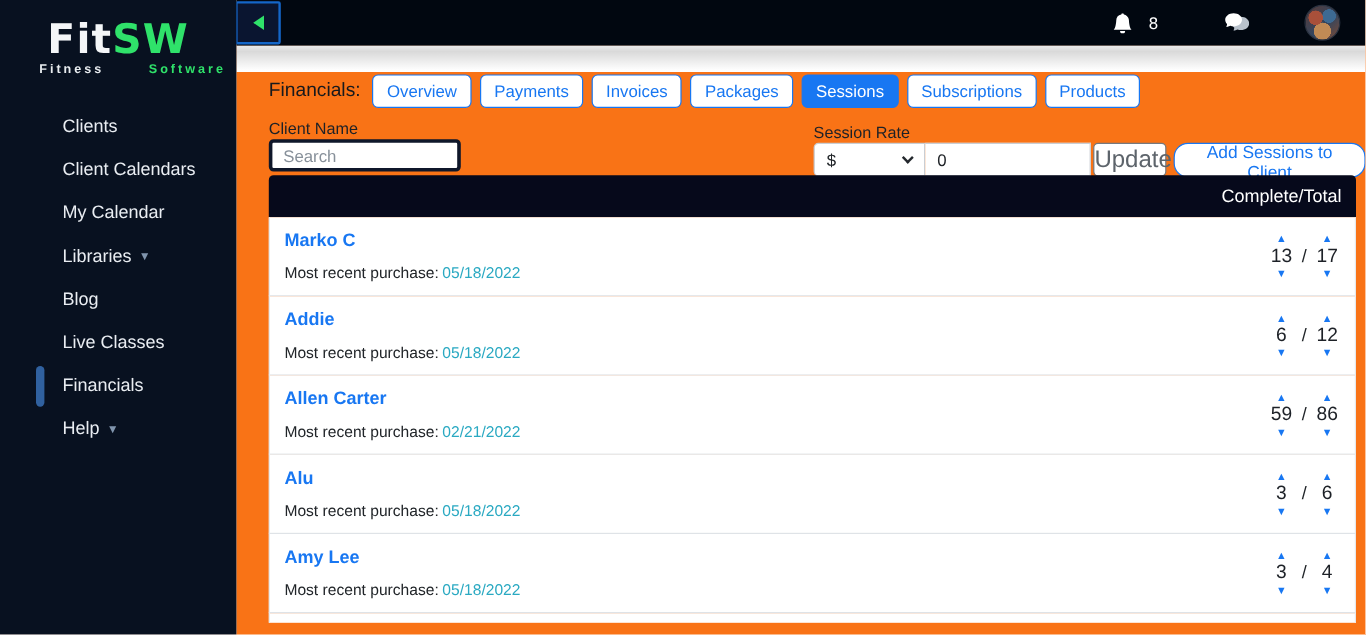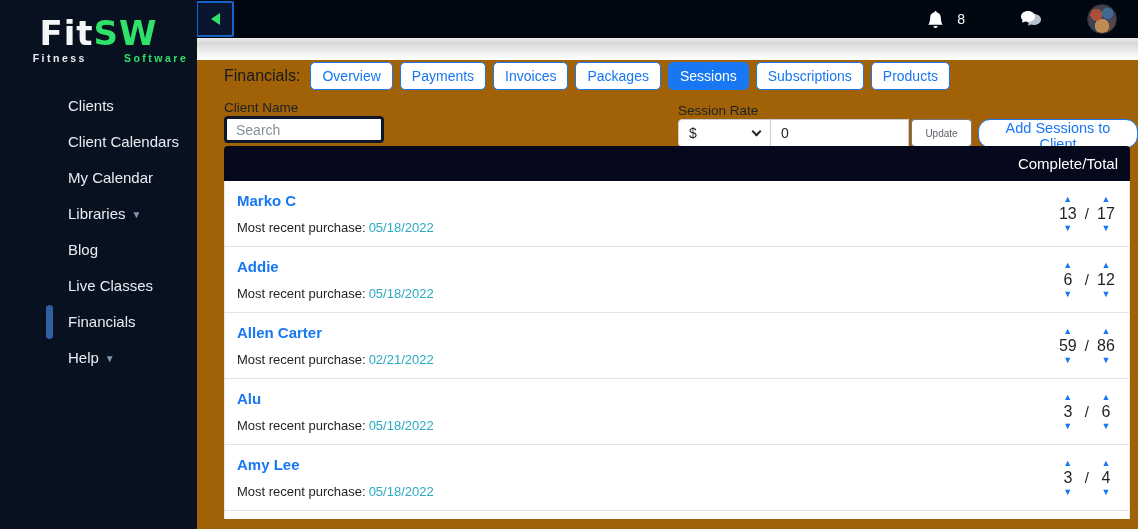--- a/index.html
+++ b/index.html
@@ -9,21 +9,21 @@
 
   
   .sidebar { position:absolute; left:0; top:0; width:197px; height:529px; background:#081120; z-index:3; }
   .logo { width:197px; text-align:center; margin-top:16px; user-select:none; }
   .logo-main { font-size:34px; font-weight:800; letter-spacing:1px; line-height:1; font-family:"DejaVu Sans", sans-serif; }
   .logo-fit { color:#f4f6f8; }
   .logo-sw { color:#2fe26a; }
   .logo-tag { margin-top:2px; font-size:10.5px; letter-spacing:2.5px; font-weight:600; }
   .tag-fitness { color:#e8ecef;padding-left:24px; }
   .tag-software { color:#2fe26a;margin-left:37px; }
-  .nav { position:absolute; top:88px; left:16px; width:204px; }
+  .nav { position:absolute; top:88px; left:0; width:204px; }
   .nav-item { position:relative; height:36px; line-height:36px; padding-left:52px; color:#e9edf2; font-size:15px; cursor:pointer; white-space:nowrap; }
   .nav-item .indicator { position:absolute; left:30px; top:1px; width:7px; height:34px; border-radius:4px; background:#30619f; }
   .caret { display:inline-block; margin-left:6px; font-size:10px; color:#8095ad; vertical-align:1px; }
 
   
   .topbar { position:absolute; left:197px; top:0; width:941px; height:38px; background:#010710; z-index:2;
             display:flex; align-items:center; justify-content:flex-end; }
   .collapse-btn { position:absolute; left:-1px; top:1px; width:38px; height:36px; background:#0a1530; border:2px solid #1466c8; border-radius:2px; display:flex; align-items:center; justify-content:center; cursor:pointer; }
   .collapse-tri { width:0; height:0; border-top:6px solid transparent; border-bottom:6px solid transparent; border-right:9px solid #2fe26a; }
   .bell-wrap { display:flex; align-items:center; cursor:pointer; }
@@ -31,42 +31,42 @@
   .chat-wrap { margin-left:54px; cursor:pointer; position:relative; width:22px; height:18px; }
   .avatar { width:30px; height:30px; border-radius:50%; margin-left:46px; margin-right:21px; cursor:pointer;
             background:
               radial-gradient(circle at 30% 35%, #a8503a 0 22%, transparent 23%),
               radial-gradient(circle at 70% 30%, #3d6a93 0 20%, transparent 21%),
               radial-gradient(circle at 50% 75%, #c08a55 0 28%, transparent 29%),
               linear-gradient(135deg, #5c3a35 0%, #31455f 55%, #7e4a33 100%);
             border:1px solid #2a3240; }
 
   
-  .main { position:absolute; left:197px; top:38px; width:941px; height:491px; background:#a16207; }
+  .main { position:absolute; left:197px; top:38px; width:941px; height:491px; background:#f97316; }
   .top-shadow { position:absolute; left:0; top:0; width:941px; height:22px;
                 background:linear-gradient(180deg, #ececec 0%, #d9d9d9 22%, #ffffff 95%); }
 
   .tabs-row { position:absolute; left:27px; top:24px; display:flex; align-items:center; }
   .tabs-label { font-size:16px; color:#16191d; margin-right:10px; }
   .tab-btn { margin-right:7px; padding:5px 11px; font-size:14px; color:#1877f2; background:#fff;
              border:1px solid #1877f2; border-radius:5px; cursor:pointer; font-family:"Liberation Sans",sans-serif; }
   .tab-btn.active { background:#1877f2; color:#fff; }
 
   .field-label { position:absolute; font-size:13.5px; color:#1d2127; }
   .lbl-client { left:27px; top:62px; }
   .lbl-rate { left:481px; top:65px; }
   .search-input { position:absolute; left:27px; top:78px; width:160px; height:27px; border:3px solid #0f172a; border-radius:4px; padding:0 9px; font-size:14px; color:#3a4047; font-family:"Liberation Sans",sans-serif; }
   .search-input::placeholder { color:#87909a; }
 
   .rate-group { position:absolute; left:481px; top:81px; height:28px; display:flex; }
   .currency-select { width:93px; height:28px; border:1px solid #c9ced4; border-radius:4px 0 0 4px; background:#fff;
                      display:flex; align-items:center; justify-content:space-between; padding:0 10px; font-size:14px; color:#212529; cursor:pointer; }
   .chev { width:7px; height:7px; border-right:2px solid #24282d; border-bottom:2px solid #24282d; transform:rotate(45deg); margin-top:-4px; }
   .rate-input { width:138px; height:28px; border:1px solid #c9ced4; border-left:none; padding:0 10px; font-size:14px; color:#212529; font-family:"Liberation Sans",sans-serif; }
-  .update-btn { margin-left:2px; width:61px; height:28px; background:#fff; border:1px solid #74797f; border-radius:4px; color:#5d646b; font-size:10px; cursor:pointer; font-family:"Liberation Sans",sans-serif; }
+  .update-btn { margin-left:2px; width:61px; height:28px; background:#fff; border:1px solid #74797f; border-radius:4px; color:#5d646b; font-size:20px; cursor:pointer; font-family:"Liberation Sans",sans-serif; }
   .add-btn { position:absolute; left:781px; top:81px; height:29px; padding:0 12px; background:#fff; border:1px solid #1877f2; border-radius:12px; color:#1877f2; font-size:14.5px; cursor:pointer; font-family:"Liberation Sans",sans-serif; }
 
   
   .table { position:absolute; left:27px; top:108px; width:906px; }
   .table-header { height:35px; background:#06091b; border-radius:4px 4px 0 0; color:#fff; font-size:15px;
                   line-height:35px; text-align:right; padding-right:12px; }
   .row { position:relative; height:66px; background:#fff; border-left:1px solid #e6e9ec; border-right:1px solid #e6e9ec; border-bottom:1px solid #dfe3e7; }
   .client-name { position:absolute; left:12px; top:11px; font-size:15px; font-weight:bold; color:#1877f2; cursor:pointer; text-decoration:none; }
   .purchase-line { position:absolute; left:12px; top:39px; font-size:13px; color:#212529; }
   .purchase-date { color:#2aa9c2; cursor:pointer; margin-left:3px; }

